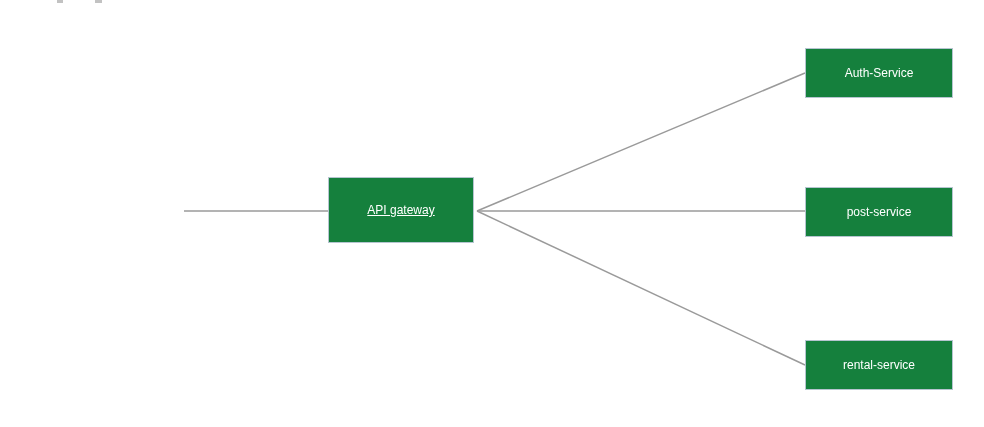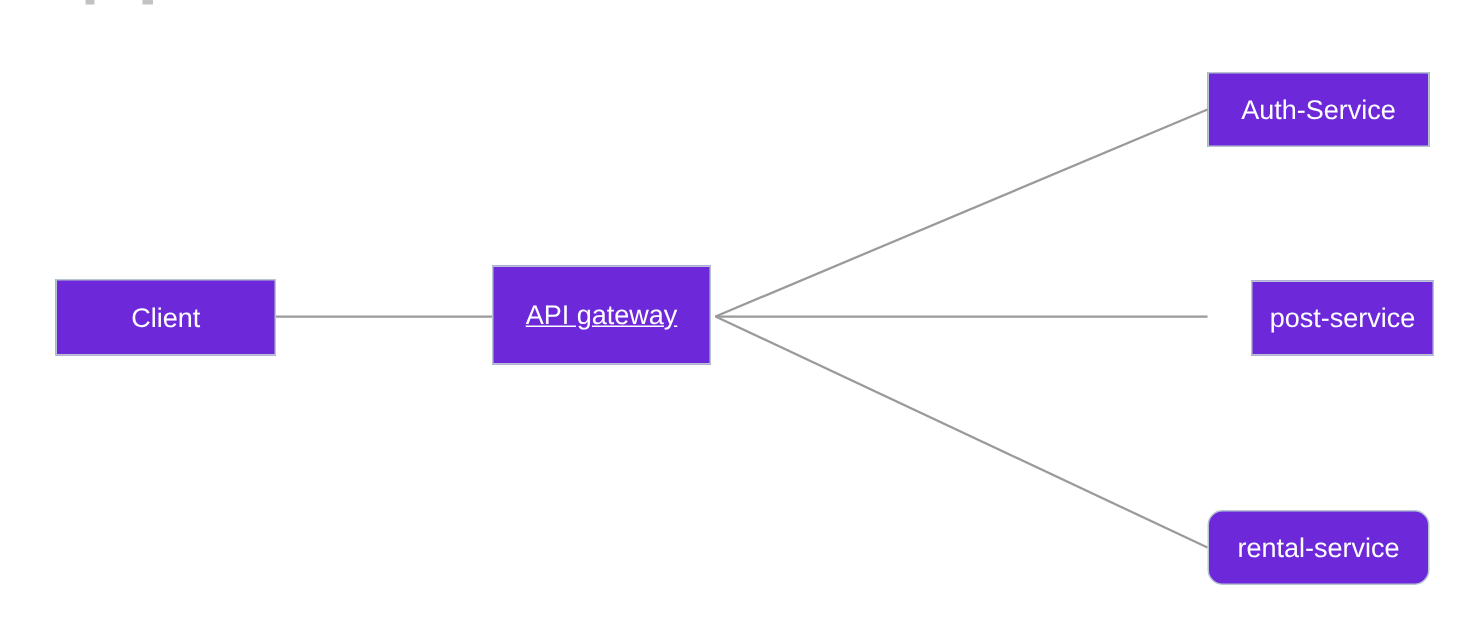--- a/index.html
+++ b/index.html
@@ -22,36 +22,36 @@
   .edges-layer {
     position: absolute;
     left: 0;
     top: 0;
     width: 984px;
     height: 427px;
   }
   .node {
     position: absolute;
     box-sizing: border-box;
-    background: #6d28d9;
+    background: #15803d;
     border: 1px solid #b6c5d0;
     color: #ffffff;
-    font-size: 18px;
+    font-size: 12px;
     line-height: 1;
     display: flex;
     align-items: center;
     justify-content: center;
     white-space: nowrap;
     cursor: default;
   }
   .node-client        { left: 37px;  top: 186px; width: 147px; height: 51px; }
   .node-api-gateway   { left: 328px; top: 177px; width: 146px; height: 66px; text-decoration: underline; }
   .node-auth-service  { left: 805px; top: 48px;  width: 148px; height: 50px; }
-  .node-post-service  { left: 834px; top: 187px; width: 122px; height: 50px; }
-  .node-rental-service{ left: 805px; top: 340px; width: 148px; height: 50px; border-radius: 10px; }
+  .node-post-service  { left: 805px; top: 187px; width: 148px; height: 50px; }
+  .node-rental-service{ left: 805px; top: 340px; width: 148px; height: 50px; }
   .clipped-fragment {
     position: absolute;
     top: 0;
     height: 3px;
     background: #b3b3b3;
     opacity: 0.8;
   }
   .clipped-fragment.frag-1 { left: 57px; width: 6px; }
   .clipped-fragment.frag-2 { left: 95px; width: 7px; }
 </style>
@@ -60,23 +60,20 @@
 
 <div class="canvas">
 
   <svg class="edges-layer" width="984" height="427" viewBox="0 0 984 427">
     <line x1="184" y1="211" x2="328" y2="211" stroke-width="1.5" stroke="#9a9a9a"></line>
     <line x1="477" y1="211" x2="805" y2="73" stroke-width="1.5" stroke="#9a9a9a"></line>
     <line x1="477" y1="211" x2="805" y2="211" stroke-width="1.5" stroke="#9a9a9a"></line>
     <line x1="477" y1="211" x2="805" y2="365" stroke-width="1.5" stroke="#9a9a9a"></line>
   </svg>
 
-  <div class="node node-client">
-    <span>Client</span>
-  </div>
 
   <div class="node node-api-gateway">
     <span>API gateway</span>
   </div>
 
   <div class="node node-auth-service">
     <span>Auth-Service</span>
   </div>
 
   <div class="node node-post-service">

